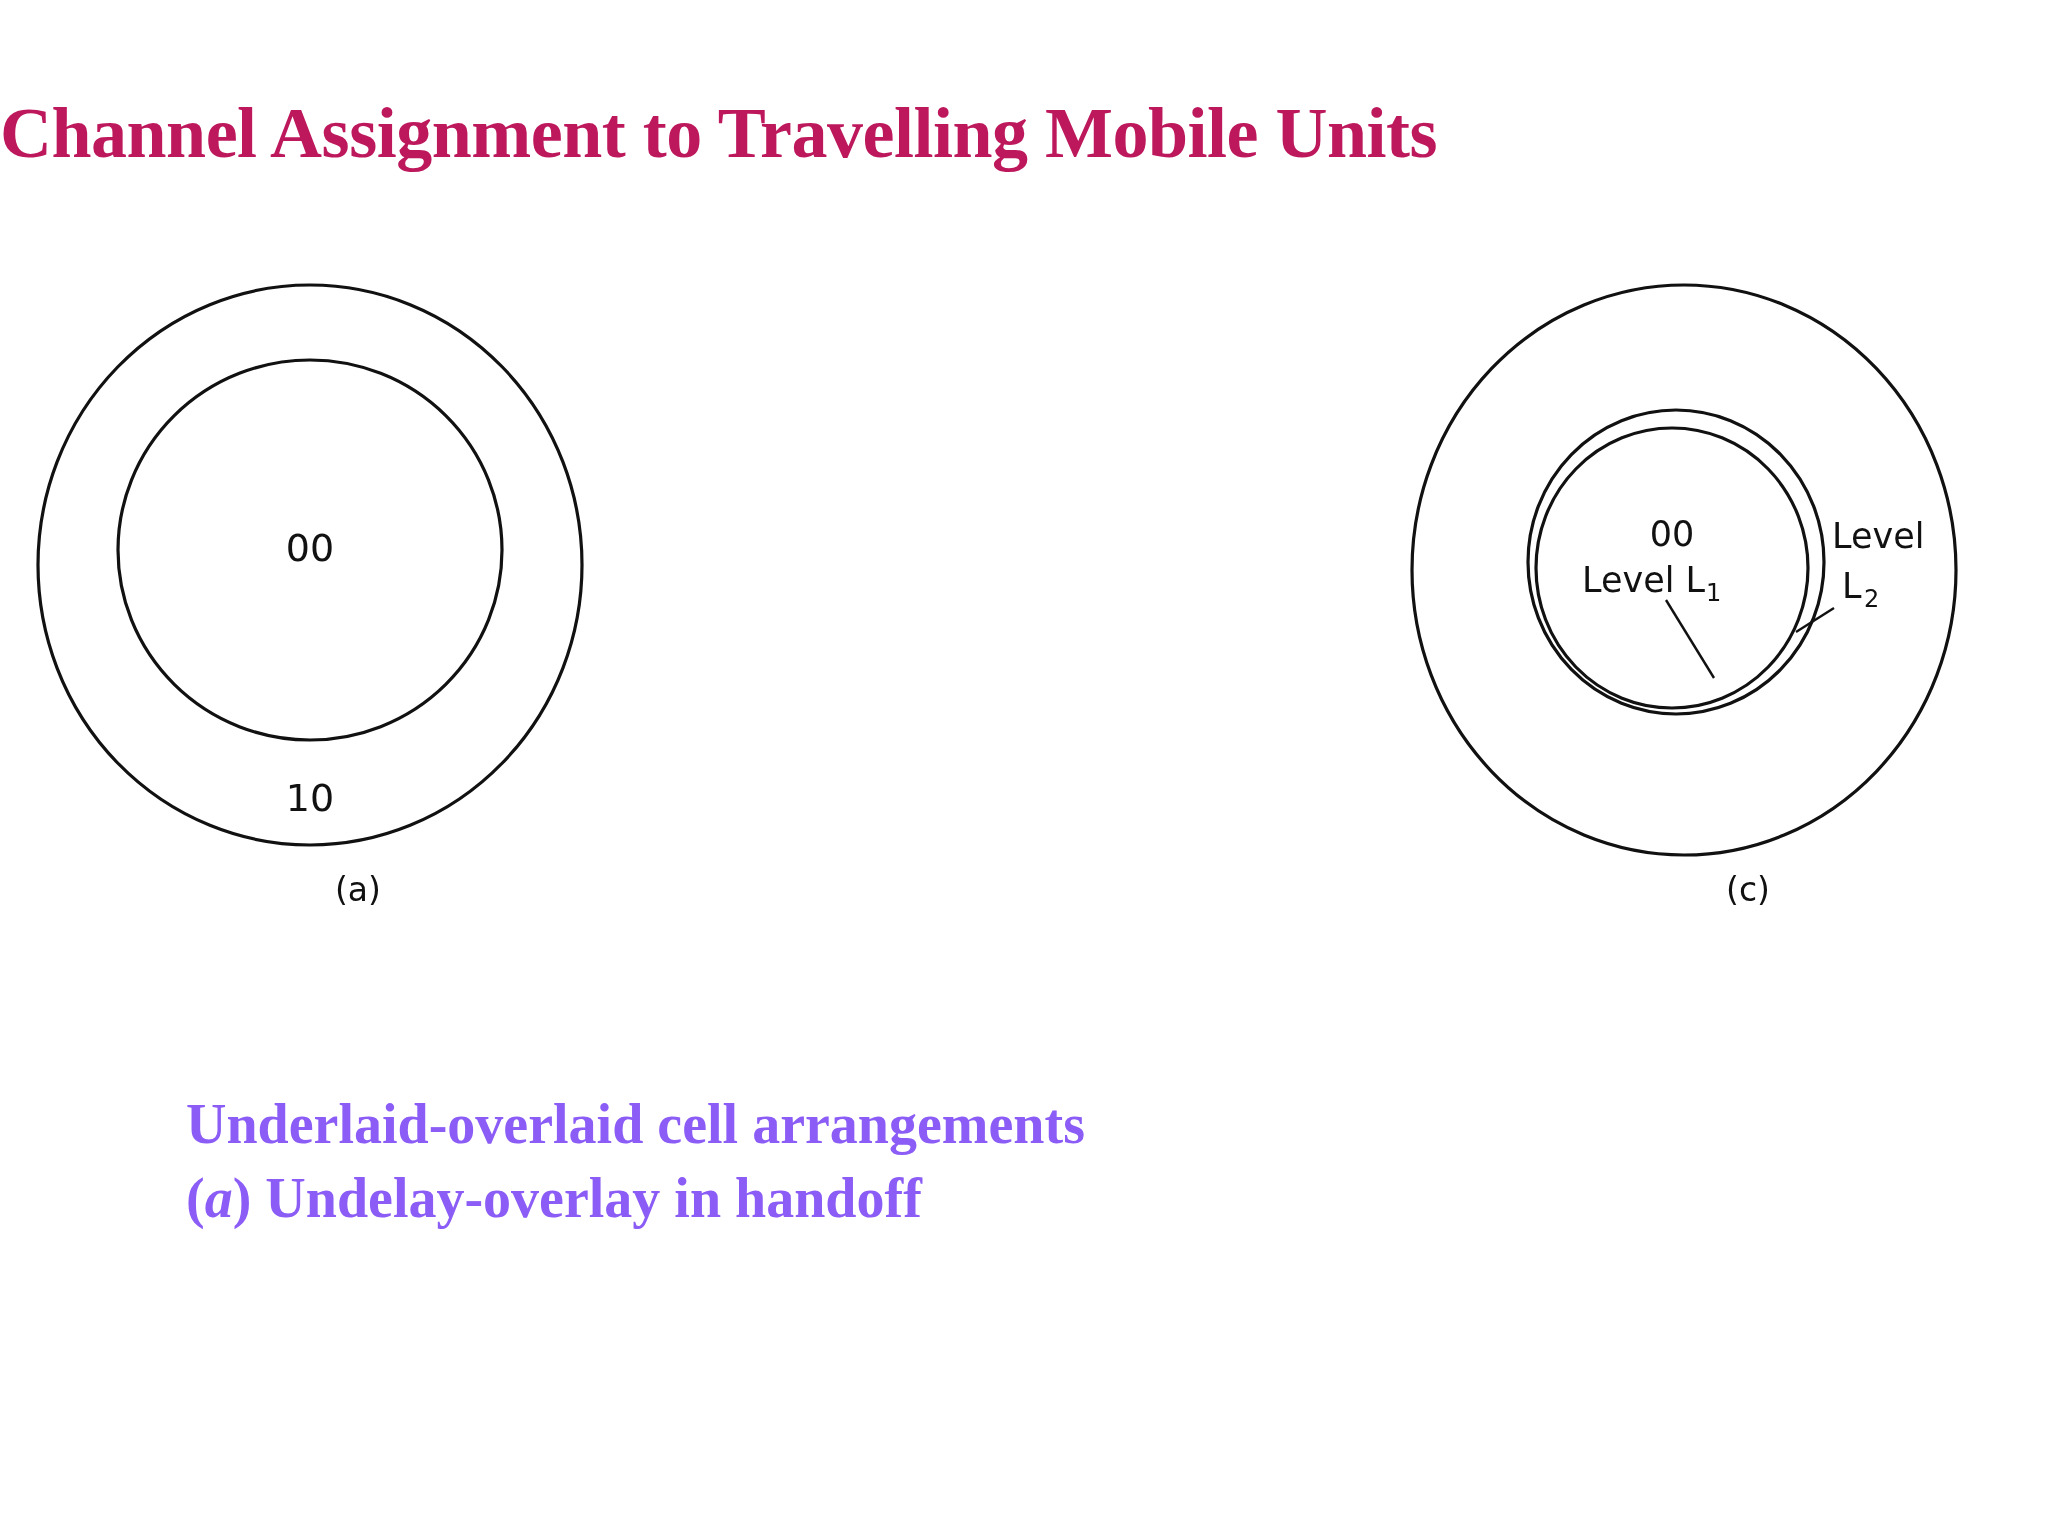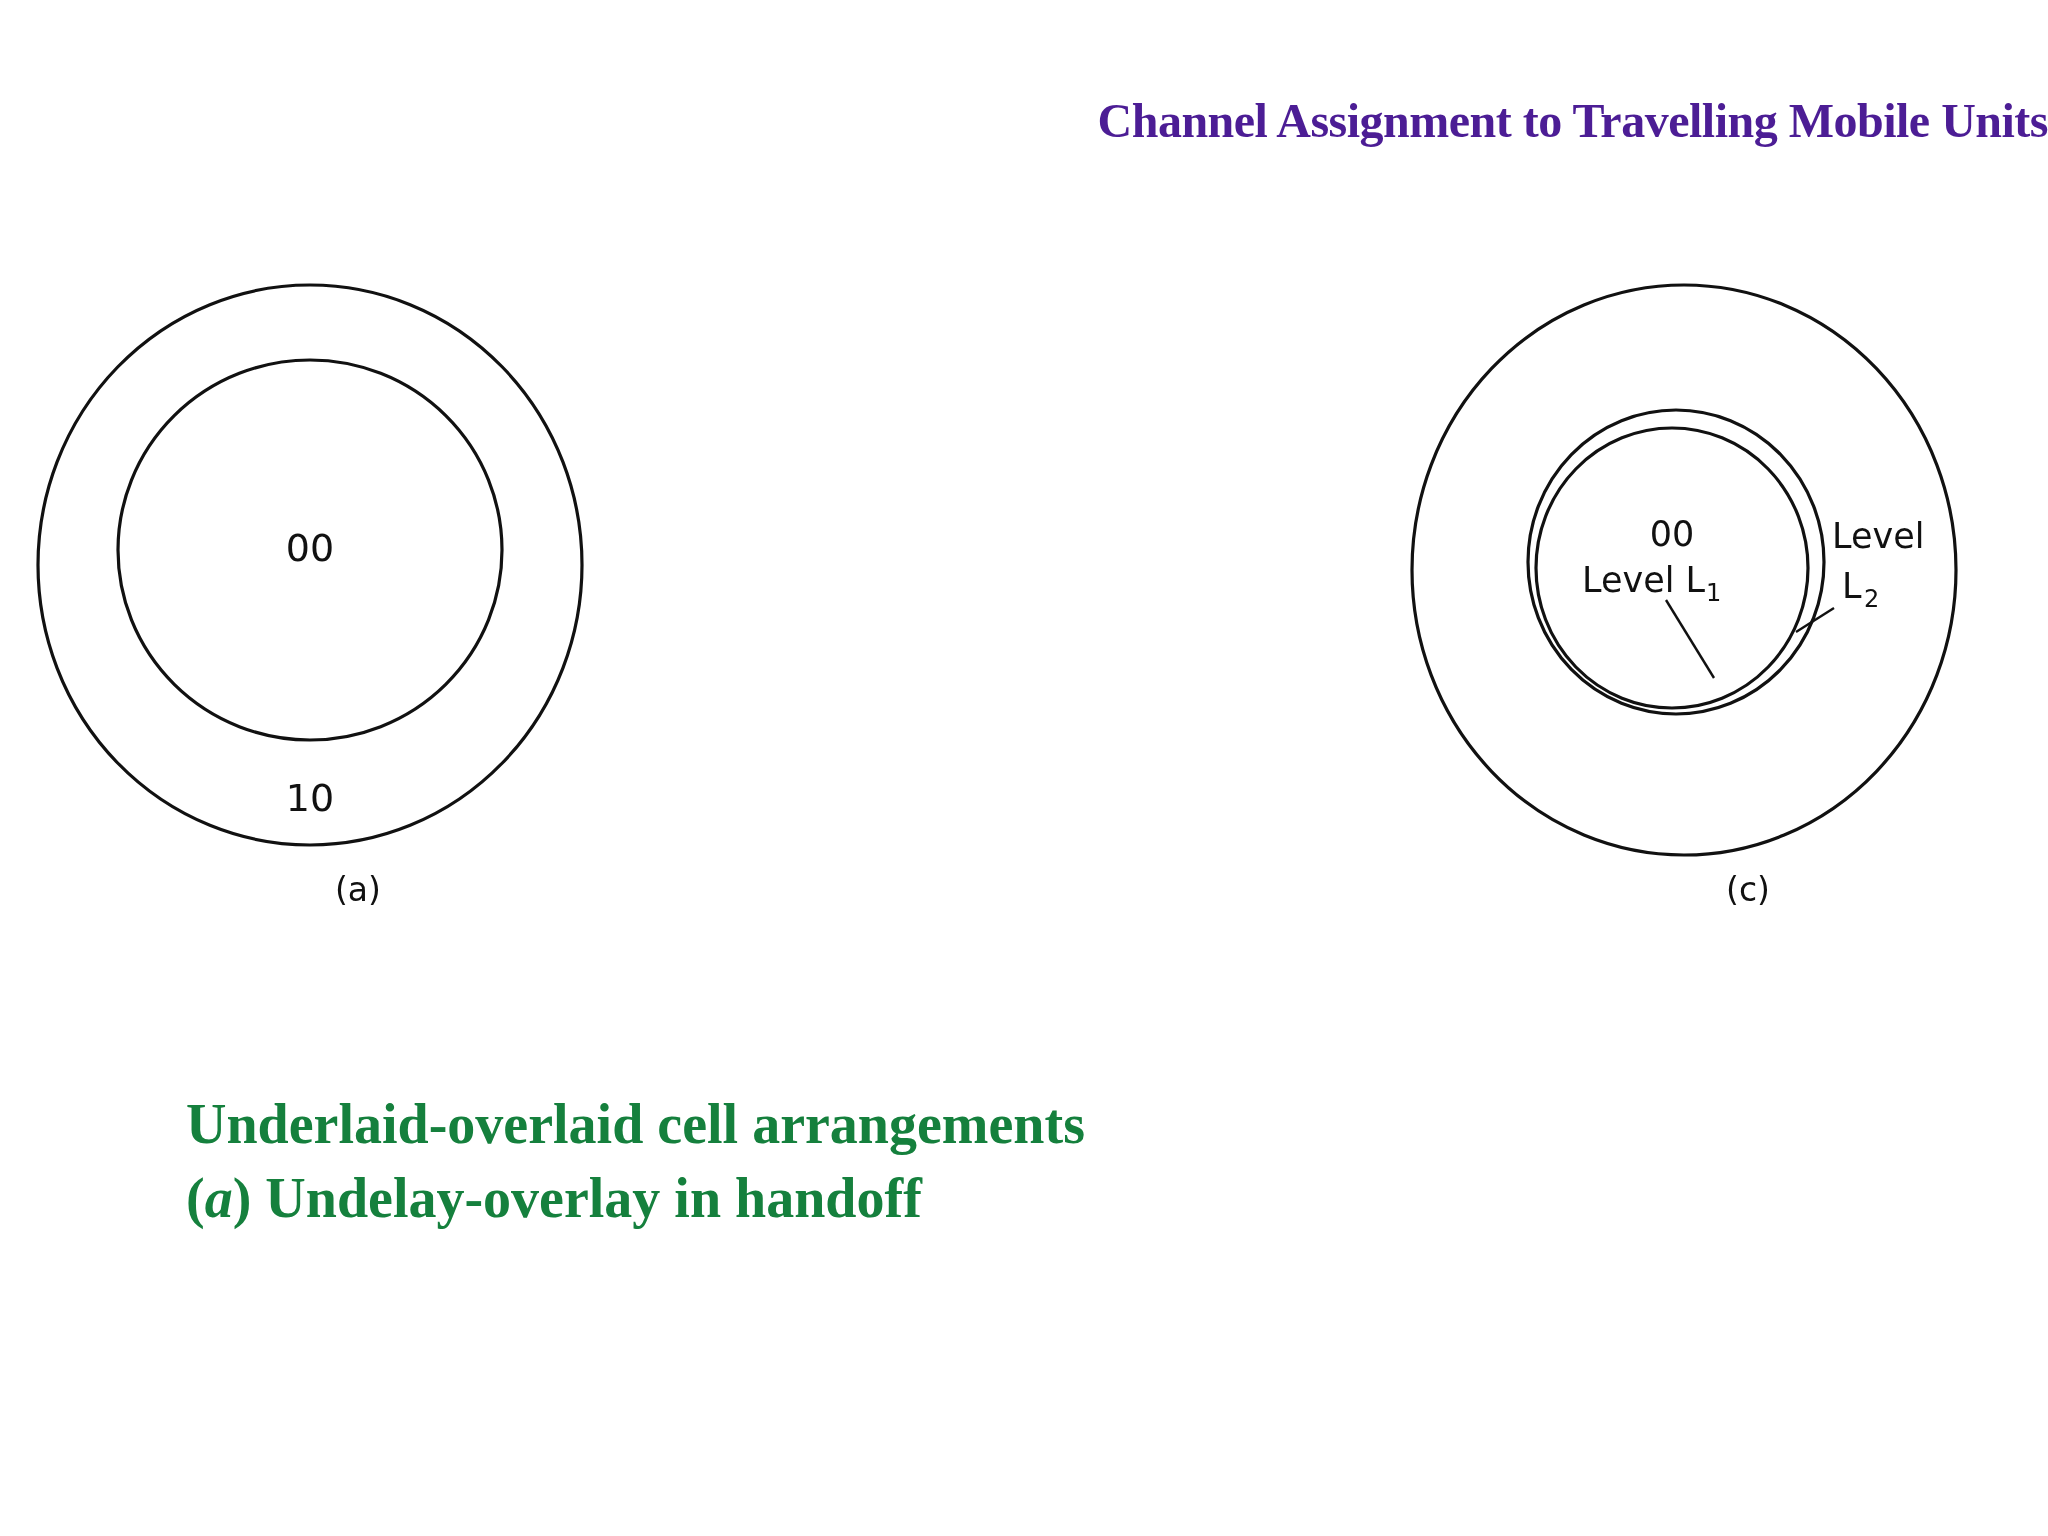--- a/index.html
+++ b/index.html
@@ -15,28 +15,28 @@
     font-family: "Liberation Serif", "DejaVu Serif", serif;
     color: #000000;
   }
 
   
   #title {
     position: absolute;
     top: 96px;
     left: 0;
     width: 2048px;
-    text-align: right;
+    text-align: left;
     font-family: "Liberation Serif", "DejaVu Serif", serif;
     font-weight: bold;
-    font-size: 48px;
+    font-size: 72px;
     letter-spacing: -0.5px;
     line-height: 1.05;
     white-space: nowrap;
-    color: #4c1d95;
+    color: #be185d;
   }
 
   
   #figure-row {
     position: absolute;
     top: 270px;
     left: 0;
     width: 2048px;
     height: 700px;
   }
@@ -74,21 +74,21 @@
   
   #description {
     position: absolute;
     left: 186px;
     top: 1088px;
     width: 1500px;
     font-family: "Liberation Serif", "DejaVu Serif", serif;
     font-weight: bold;
     font-size: 56px;
     line-height: 1.32;
-    color: #15803d;
+    color: #8b5cf6;
   }
   #description .desc-line {
     white-space: nowrap;
   }
   #description .ital {
     font-style: italic;
   }
 
   svg text {
     font-family: "DejaVu Sans", "Liberation Sans", sans-serif;

